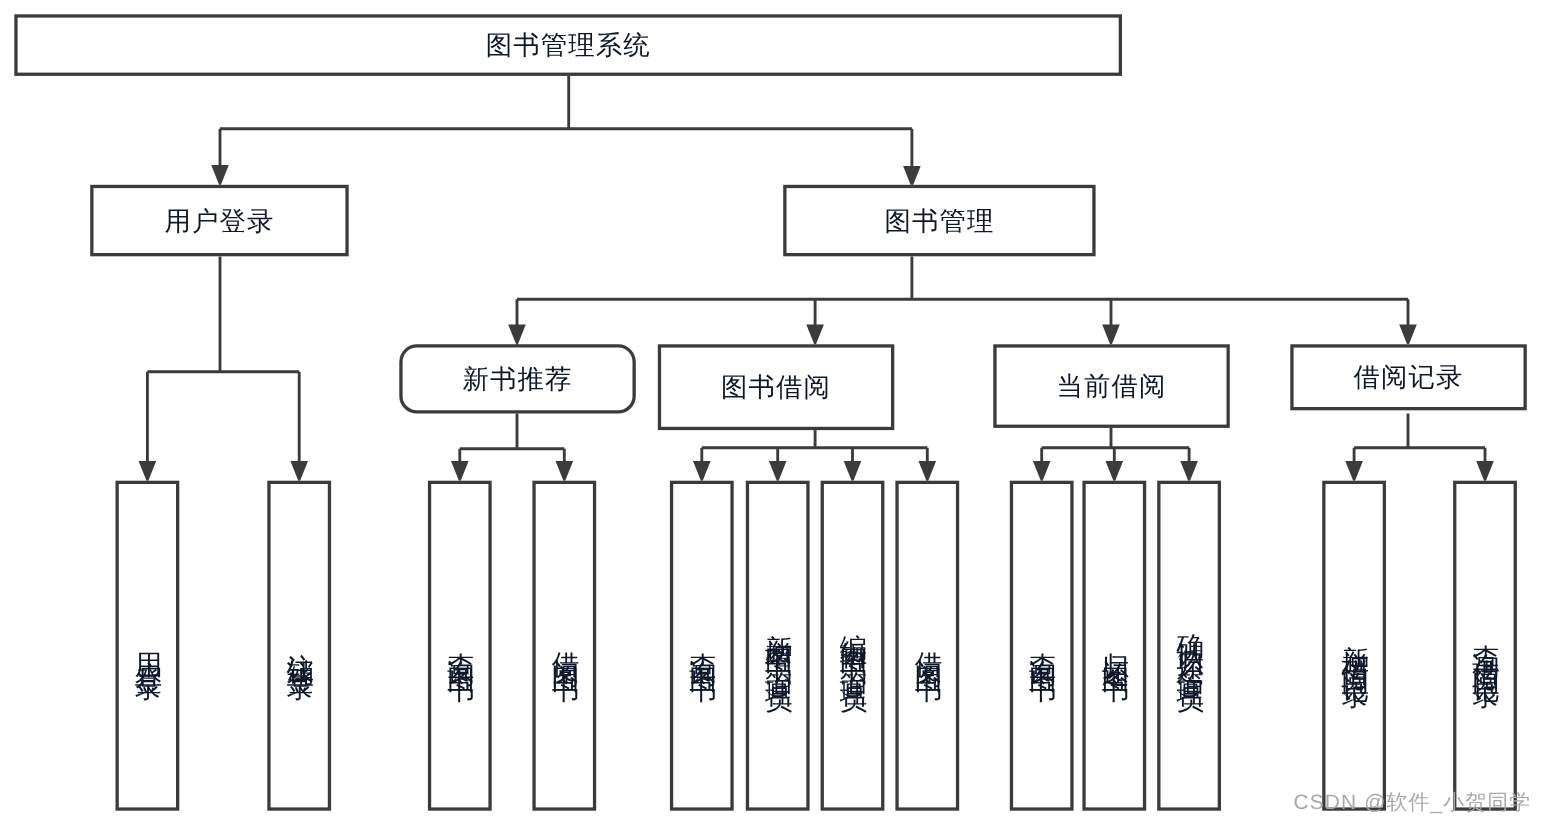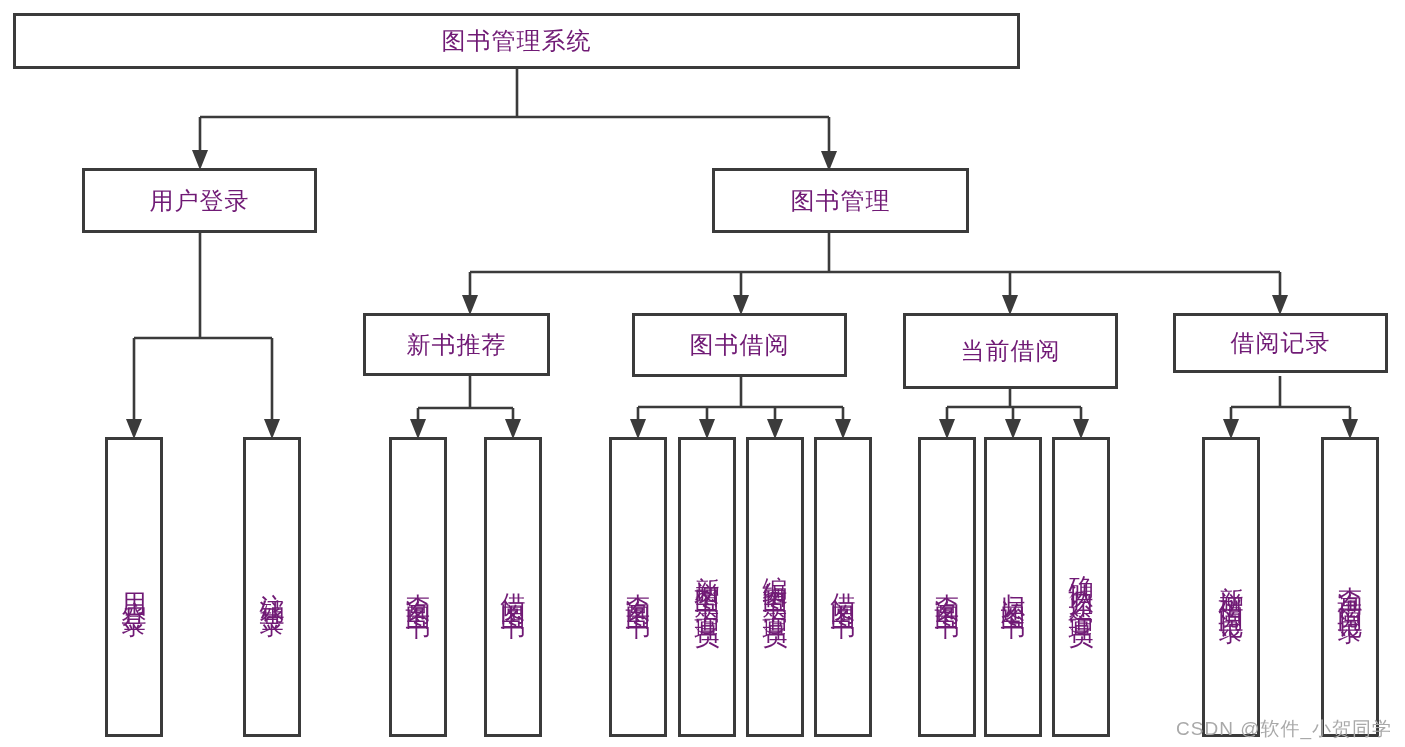--- a/index.html
+++ b/index.html
@@ -17,21 +17,21 @@
     width: 1405px; height: 747px;
   }
   .node {
     position: absolute;
     box-sizing: border-box;
     background: #ffffff;
     border: 3px solid #3b3b3b;
     display: flex;
     align-items: center;
     justify-content: center;
-    color: #701a75;
+    color: #0f172a;
   }
   .node.h span {
     font-size: 24px;
     letter-spacing: 1px;
     white-space: nowrap;
   }
   .node.v span {
     writing-mode: vertical-rl;
     text-orientation: mixed;
     font-size: 25px;
@@ -95,28 +95,28 @@
     </g>
   </svg>
 
   <div class="node h" style="left:13px; top:13px; width:1007px; height:56px;">
     <span>图书管理系统</span>
   </div>
 
   <div class="node h" style="left:82px; top:168px; width:235px; height:65px;">
     <span>用户登录</span>
   </div>
-  <div class="node h" style="left:712px; top:168px; width:257px; height:65px;">
+  <div class="node h" style="left:712px; top:168px; width:284px; height:65px;">
     <span>图书管理</span>
   </div>
 
-  <div class="node h" style="left:363px; top:313px; width:187px; height:63px;">
+  <div class="node h" style="left:363px; top:313px; width:215px; height:63px;border-radius:16px;">
     <span>新书推荐</span>
   </div>
-  <div class="node h" style="left:632px; top:313px; width:215px; height:64px;">
+  <div class="node h" style="left:598px; top:313px; width:215px; height:78px;">
     <span>图书借阅</span>
   </div>
   <div class="node h" style="left:903px; top:313px; width:215px; height:76px;">
     <span>当前借阅</span>
   </div>
   <div class="node h" style="left:1173px; top:313px; width:215px; height:60px;">
     <span>借阅记录</span>
   </div>
 
   <div class="node v" style="left:105px; top:437px; width:58px; height:300px;">

